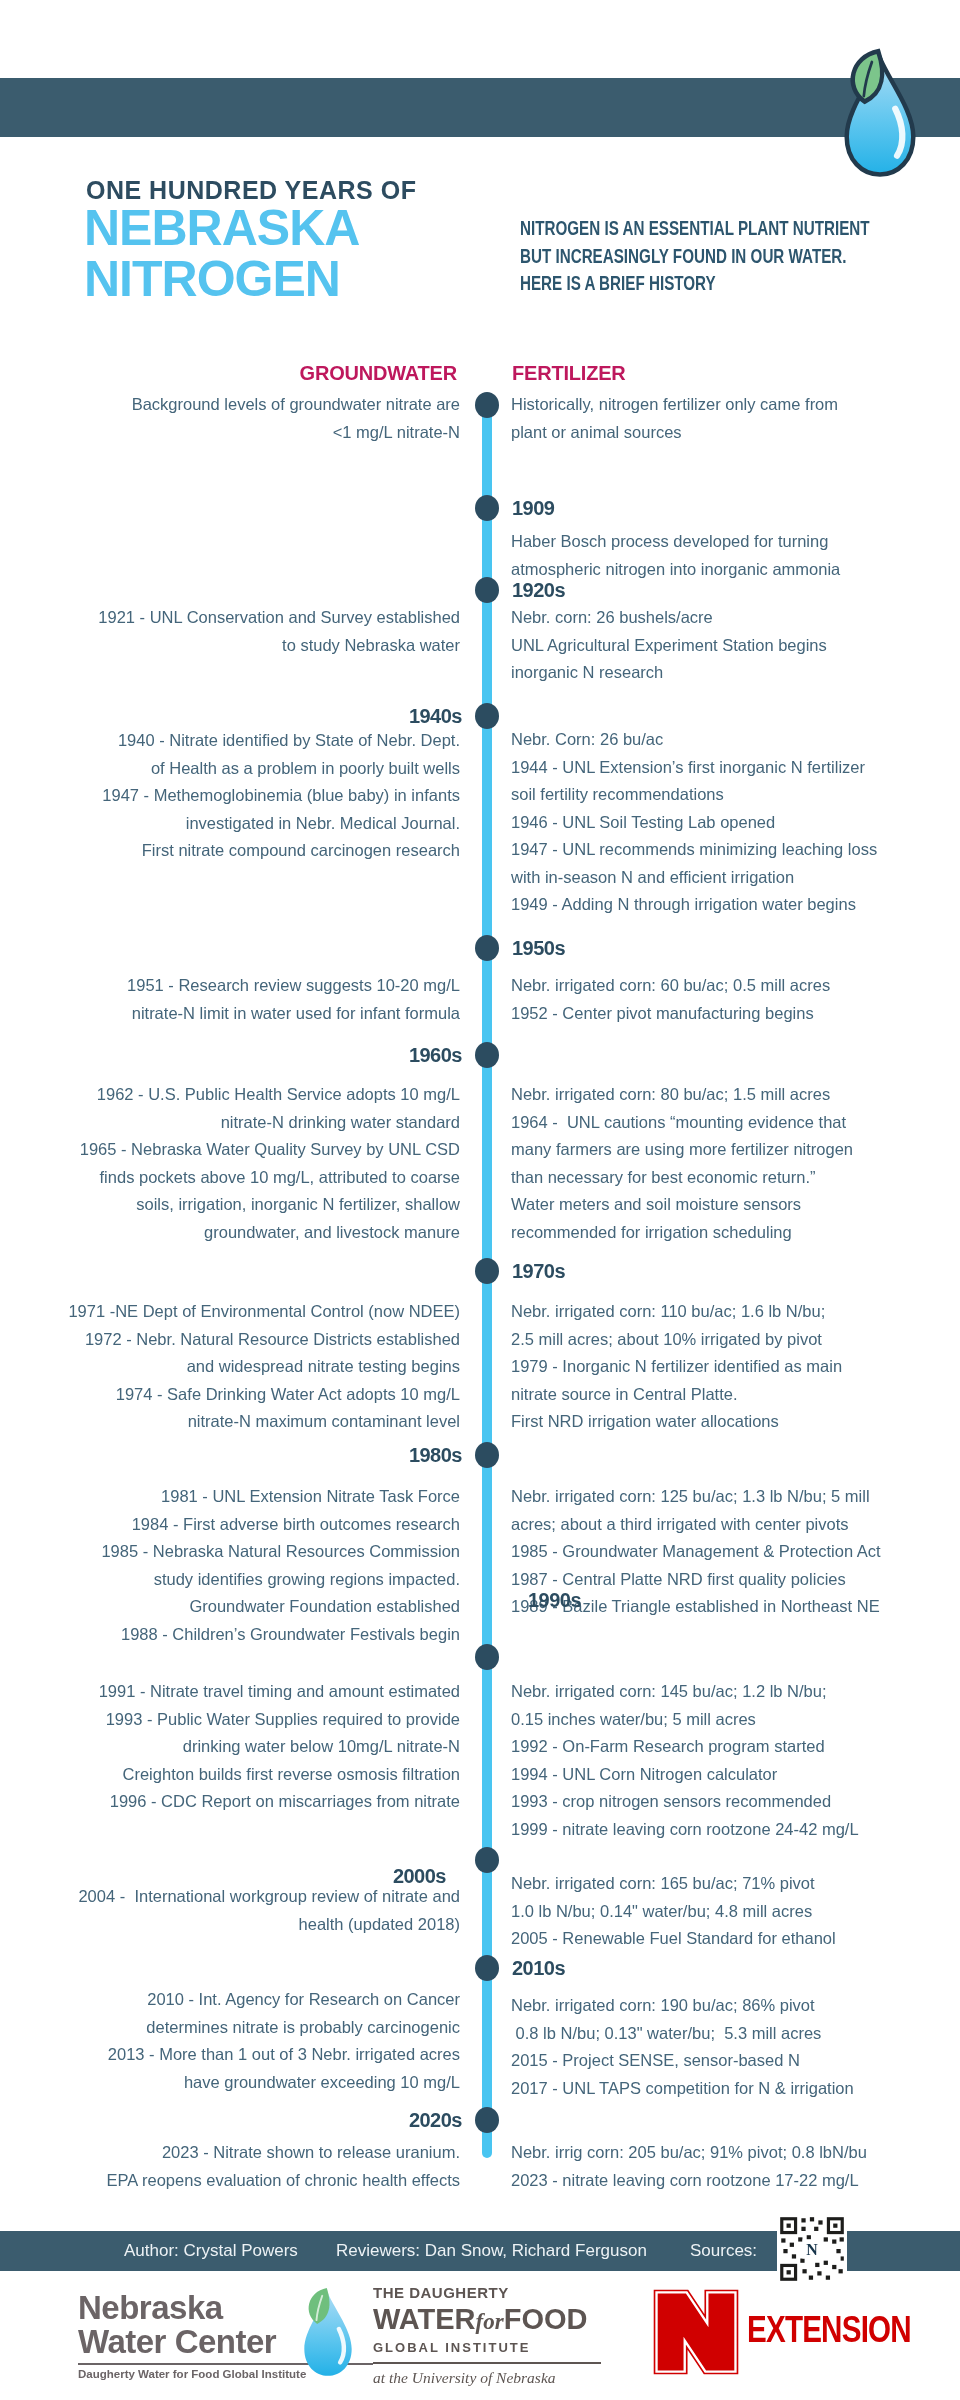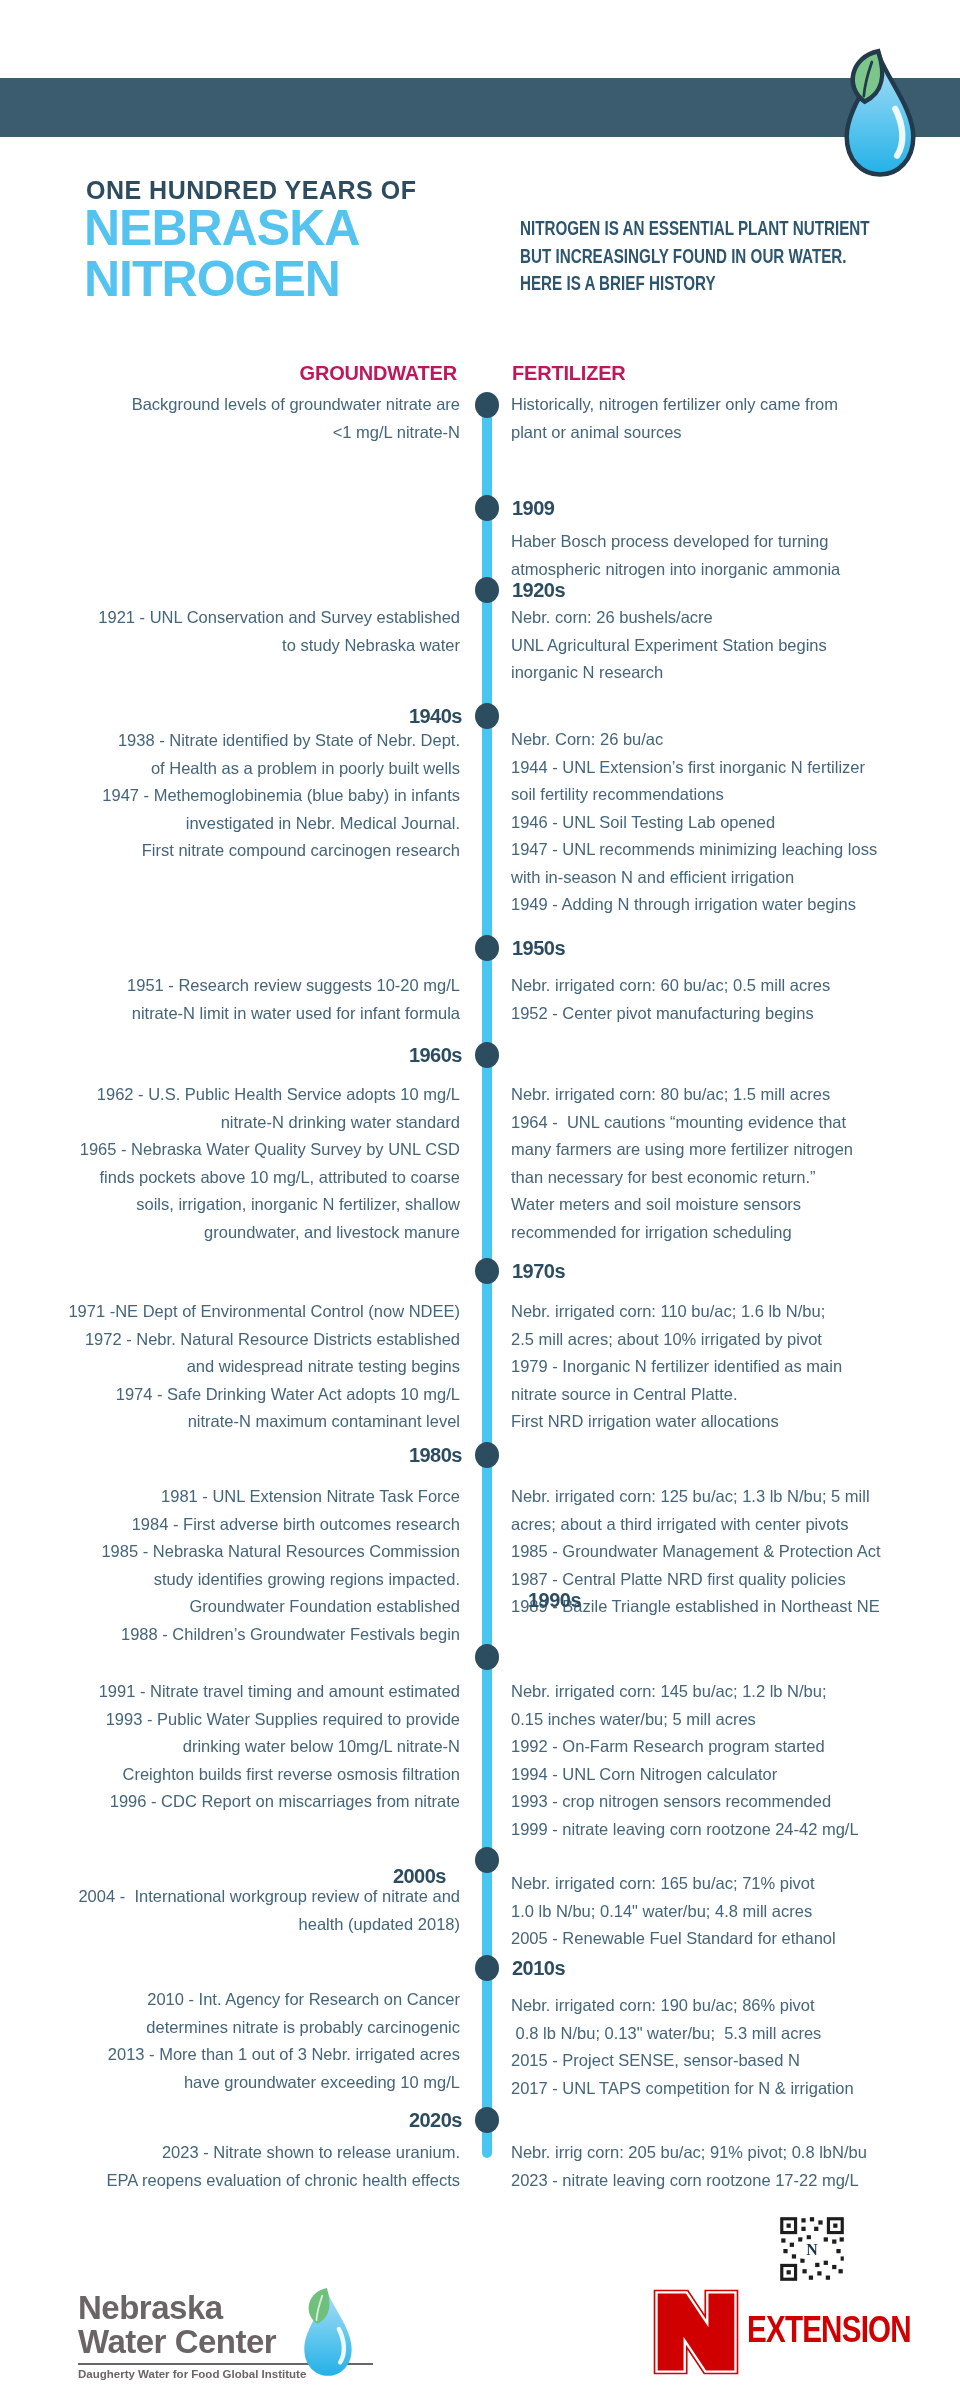--- a/index.html
+++ b/index.html
@@ -98,21 +98,21 @@
     <div class="abs entry l" style="top:604px">1921 - UNL Conservation and Survey established
 to study Nebraska water</div>
     <div class="abs entry r" style="top:604px">Nebr. corn: 26 bushels/acre
 UNL Agricultural Experiment Station begins
 inorganic N research</div>
   </div>
 
   <div>
     <span class="abs dot" style="top:703px"></span>
     <h2 class="abs decade l" style="top:699px;margin:0">1940s</h2>
-    <div class="abs entry l" style="top:727px">1938 - Nitrate identified by State of Nebr. Dept.
+    <div class="abs entry l" style="top:727px">1940 - Nitrate identified by State of Nebr. Dept.
 of Health as a problem in poorly built wells
 1947 - Methemoglobinemia (blue baby) in infants
 investigated in Nebr. Medical Journal.
 First nitrate compound carcinogen research</div>
     <div class="abs entry r" style="top:726px">Nebr. Corn: 26 bu/ac
 1944 - UNL Extension’s first inorganic N fertilizer
 soil fertility recommendations
 1946 - UNL Soil Testing Lab opened
 1947 - UNL recommends minimizing leaching loss
 with in-season N and efficient irrigation
@@ -217,20 +217,25 @@
 
   <div>
     <span class="abs dot" style="top:2107px"></span>
     <h2 class="abs decade l" style="top:2103px;margin:0">2020s</h2>
     <div class="abs entry l" style="top:2139px">2023 - Nitrate shown to release uranium.
 EPA reopens evaluation of chronic health effects</div>
     <div class="abs entry r" style="top:2139px">Nebr. irrig corn: 205 bu/ac; 91% pivot; 0.8 lbN/bu
 2023 - nitrate leaving corn rootzone 17-22 mg/L</div>
   </div>
 
+  <div class="abs botbar">
+    <span class="credit-author">Author: Crystal Powers</span>
+    <span class="credit-reviewers">Reviewers: Dan Snow, Richard Ferguson</span>
+    <span class="credit-sources">Sources:</span>
+  </div>
 
   <svg class="abs" style="left:777px;top:2214px;width:70px;height:70px;" viewBox="0 0 66 66">
     <rect x="0" y="0" width="66" height="66" fill="#ffffff"></rect>
     <g fill="#1d1d1b">
       <rect x="3" y="3" width="16" height="16"></rect>
         <rect x="47" y="3" width="16" height="16"></rect>
       <rect x="3" y="47" width="16" height="16"></rect>
     </g>
     <g fill="#ffffff">
       <rect x="6" y="6" width="10" height="10"></rect>
@@ -278,20 +283,27 @@
     <div class="nwc-tag">Daugherty Water for Food Global Institute</div>
   </div>
 
   <svg class="abs" style="left:296px;top:2280px;width:64px;height:102px;" viewBox="0 0 100 150">
     <path d="M50,16 C39,42 13,74 13,103 C13,129 30,145 50,145 C70,145 87,129 87,103 C87,74 61,42 50,16 Z" fill="url(#dropg)"></path>
     <path d="M67,72 C76,90 78,110 69,124" fill="none" stroke="#ffffff" stroke-width="7" stroke-linecap="round" opacity=".9"></path>
     <path d="M33,64 C10,48 18,14 48,8 C56,32 54,54 33,64 Z" fill="#6fbf7d"></path>
     <path d="M41,20 C36,34 33,46 32,58" fill="none" stroke="#ffffff" stroke-width="3" stroke-linecap="round" opacity=".7"></path>
   </svg>
 
+  <div class="abs wff">
+    <div class="wff-the">THE DAUGHERTY</div>
+    <div class="wff-main"><span>WATER</span><span class="for">for</span><span>FOOD</span></div>
+    <div class="wff-global">GLOBAL INSTITUTE</div>
+    <div class="wff-rule"></div>
+    <div class="wff-tag">at the University of Nebraska</div>
+  </div>
 
   <svg class="abs" style="left:649px;top:2289px;width:94px;height:86px;" viewBox="0 0 100 100" preserveAspectRatio="none">
     <path d="M8,4 H40 L62,40 V4 H92 V96 H60 L38,60 V96 H8 Z" fill="#d00000" stroke="#d00000" stroke-width="6"></path>
     <path d="M8,4 H40 L62,40 V4 H92 V96 H60 L38,60 V96 H8 Z" fill="none" stroke="#ffffff" stroke-width="2.5"></path>
   </svg>
 
   <div class="abs extension">EXTENSION</div>
 
 </div>
 

